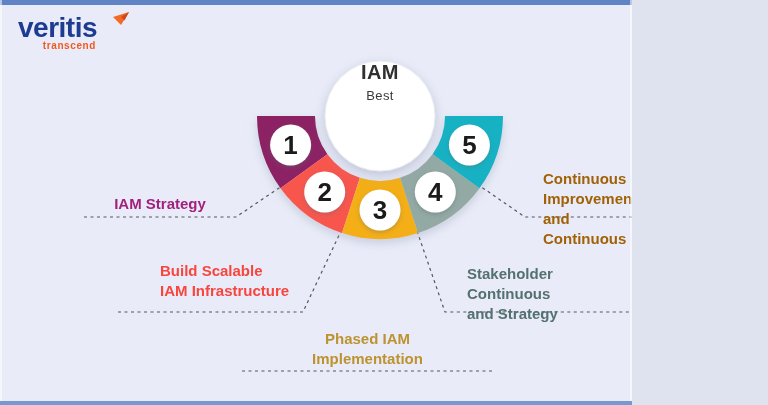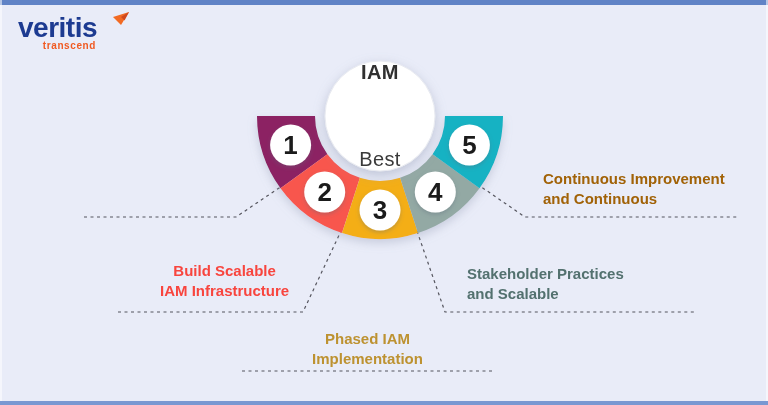--- a/index.html
+++ b/index.html
@@ -1,48 +1,49 @@
 <!DOCTYPE html>
 <html><head>
 <meta charset="utf-8">
 <style>
   html,body{margin:0;padding:0;background:#dfe3ef;}
   .stage{
-    position:relative;width:768px;height:405px;overflow:hidden;
+    position:relative;width:608px;height:405px;overflow:hidden;
     background:#e9ecf8;
     font-family:"Liberation Sans","DejaVu Sans",sans-serif;
+    padding-left:24px;
   }
   .edge-frame{position:absolute;inset:0;border-left:2px solid rgba(255,255,255,.55);
     border-right:2px solid rgba(255,255,255,.55);pointer-events:none;}
   .bar{position:absolute;left:0;width:768px;}
   .bar.top{top:0;height:5px;background:#6083c6;}
   .bar.bottom{bottom:0;height:4px;background:#7998d2;}
 
   
   .logo{position:absolute;left:18px;top:13px;}
   .brand{position:relative;display:inline-block;font-size:28px;font-weight:bold;
     letter-spacing:-.5px;color:#1d3b91;line-height:30px;}
   .tagline{text-align:right;color:#f05a22;font-size:10px;font-weight:bold;
     letter-spacing:.6px;margin-top:-3px;padding-right:1px;}
 
   
   svg.diagram{position:absolute;left:0;top:0;}
 
   
   .center-text{position:absolute;left:325px;top:61px;width:110px;height:110px;
-    display:flex;flex-direction:column;align-items:center;justify-content:space-between;
+    display:flex;flex-direction:column;align-items:center;justify-content:flex-start;
     text-align:center;color:#3a3a3a;line-height:23px;letter-spacing:.4px;}
   .center-text .t1{font-weight:bold;font-size:20px;color:#303030;}
-  .center-text .t2,.center-text .t3{font-size:20px;}
+  .center-text .t2,.center-text .t3{font-size:13px;}
 
   
   .label{position:absolute;font-size:15px;font-weight:bold;line-height:20px;}
   .label .ln{display:block;}
   .l1{left:84px;top:194px;width:152px;text-align:center;color:#a2217c;}
-  .l2{left:160px;top:261px;color:#f8453e;text-align:center;}
+  .l2{left:160px;top:261px;color:#f8453e;}
   .l3{left:242px;top:329px;width:251px;text-align:center;color:#bd9231;}
   .l4{left:467px;top:264px;color:#53716f;}
   .l5{left:543px;top:169px;color:#a16207;}
 
   .num{font:bold 26px "Liberation Sans","DejaVu Sans",sans-serif;fill:#1b1b1b;}
 </style>
 </head>
 <body>
 
 <div class="stage">
@@ -103,31 +104,34 @@
     </g>
 
     <circle cx="380" cy="116" r="55" fill="#ffffff" stroke="#e8eaf0" stroke-width="1" filter="url(#circShadow)"></circle>
   </svg>
 
   <div class="center-text">
     <span class="t1">IAM</span>
     <span class="t2">Best</span>
   </div>
 
+  <div class="label l1">
+    <span class="ln">IAM Strategy</span>
+  </div>
   <div class="label l2">
     <span class="ln">Build Scalable</span>
     <span class="ln">IAM Infrastructure</span>
   </div>
   <div class="label l3">
     <span class="ln">Phased IAM</span>
     <span class="ln">Implementation</span>
   </div>
   <div class="label l4">
-    <span class="ln">Stakeholder Practices</span>
-    <span class="ln">and Scalable</span>
+    <span class="ln">Stakeholder Continuous</span>
+    <span class="ln">and Strategy</span>
   </div>
   <div class="label l5">
     <span class="ln">Continuous Improvement</span>
     <span class="ln">and Continuous</span>
   </div>
 
   <div class="edge-frame"></div>
   <div class="bar bottom"></div>
 </div>
 

